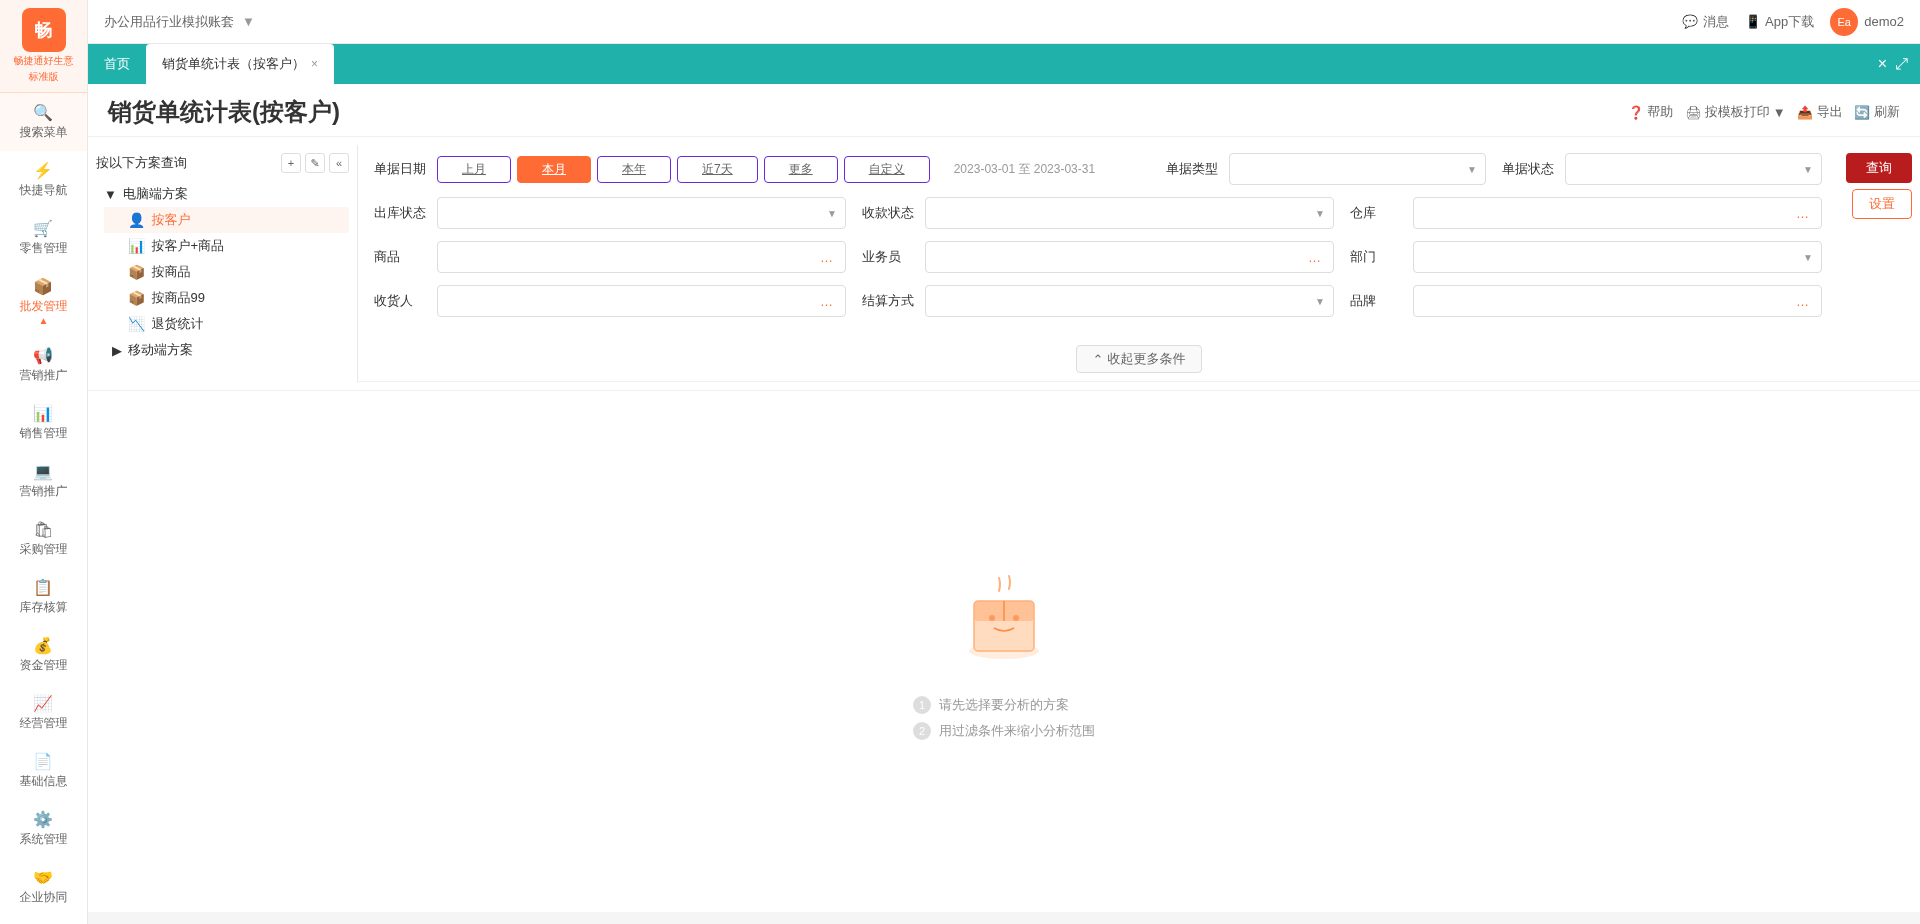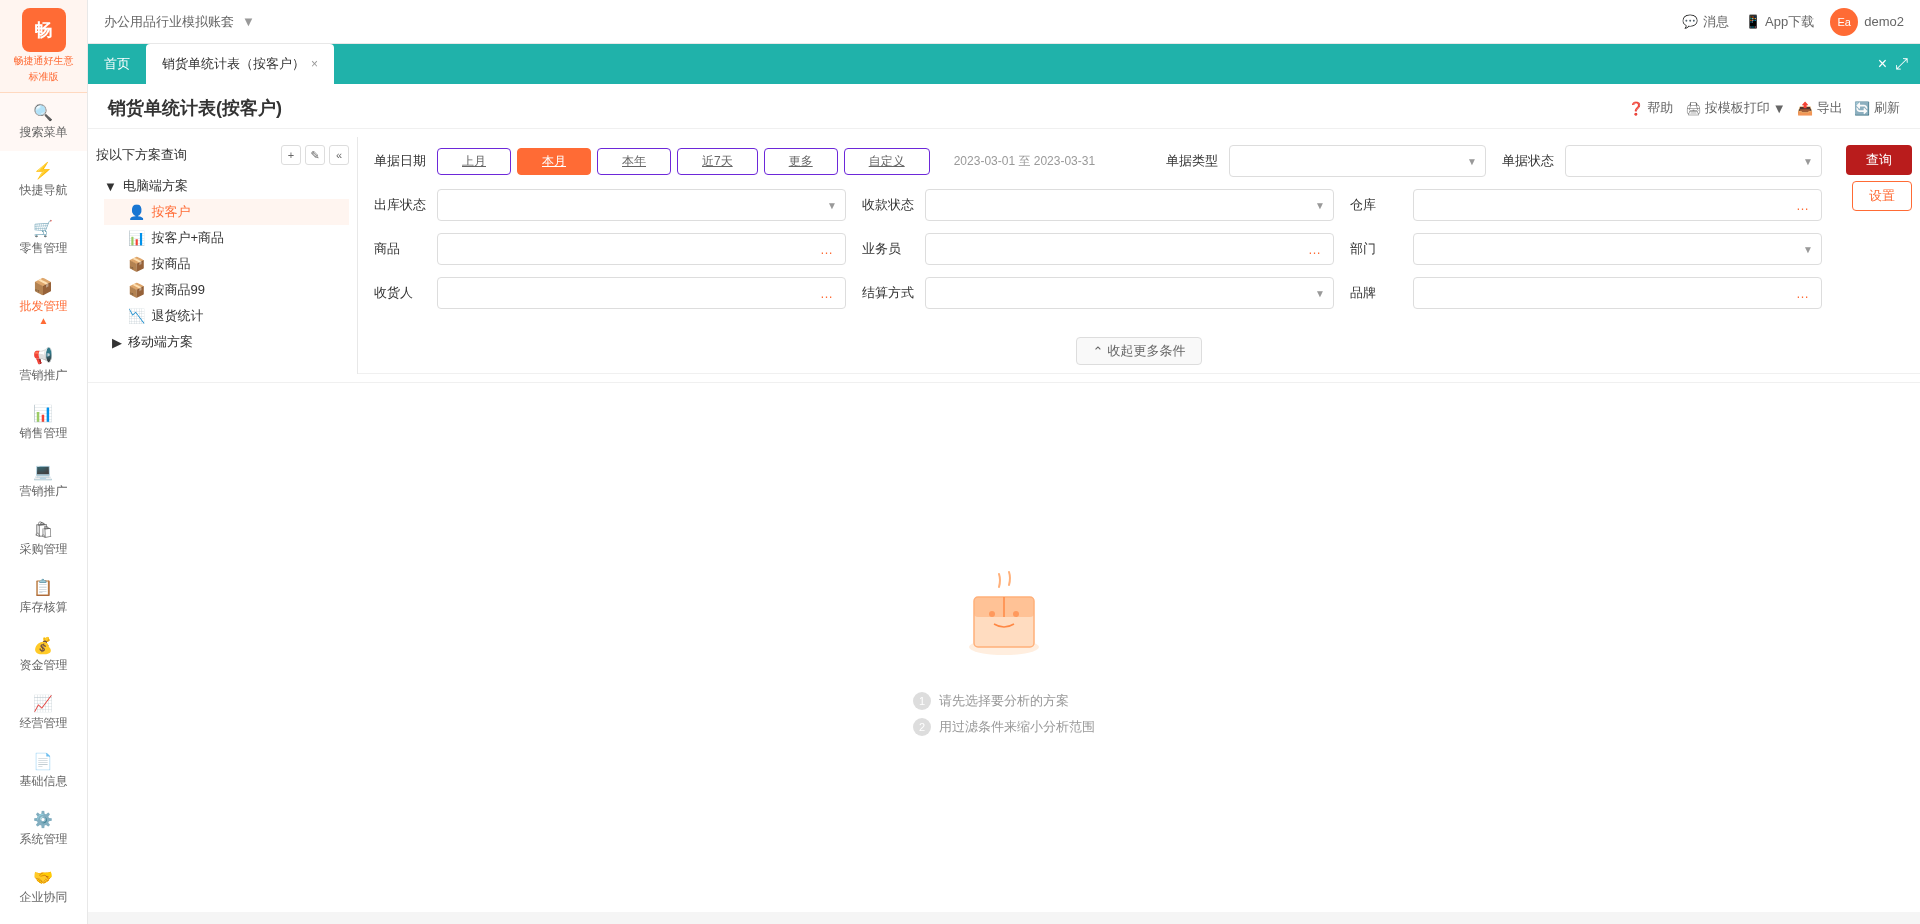--- a/index.html
+++ b/index.html
@@ -29,21 +29,21 @@
     .tabs { height: 40px; background: #20b2aa; display: flex; align-items: center; padding: 0 0; text-align: center; }
     .tab { height: 40px; display: flex; align-items: center; padding: 0 16px; cursor: pointer; color: rgba(255,255,255,0.8); font-size: 13px; gap: 6px; }
     .tab.home { color: white; }
     .tab.active { background: white; color: #333; border-radius: 4px 4px 0 0; }
     .tab-close { color: #999; font-size: 12px; cursor: pointer; }
     .maximize-btn { margin-left: auto; color: white; padding: 0 12px; font-size: 16px; display: flex; gap: 8px; }
 
     
     .page { flex: 1; background: #fff; overflow: hidden; display: flex; flex-direction: column; }
     .page-header { padding: 12px 20px 8px; display: flex; align-items: center; justify-content: space-between; border-bottom: 1px solid #f0f0f0; }
-    .page-title { font-size: 18px; font-weight: bold; color: #333; }
+    .page-title { font-size: 24px; font-weight: bold; color: #333; }
     .page-actions { display: flex; align-items: center; gap: 12px; font-size: 13px; color: #666; }
     .page-actions span { cursor: pointer; display: flex; align-items: center; gap: 3px; }
 
     
     .filter-area { display: flex; padding: 8px 0; border-bottom: 1px solid #f0f0f0; overflow: hidden; }
 
     
     .left-panel { width: 270px; border-right: 1px solid #e8e8e8; padding: 8px; min-height: 200px; }
     .panel-header { display: flex; align-items: center; font-size: 13px; color: #333; margin-bottom: 8px; }
     .panel-header-icons { display: flex; gap: 4px; margin-left: auto; }

